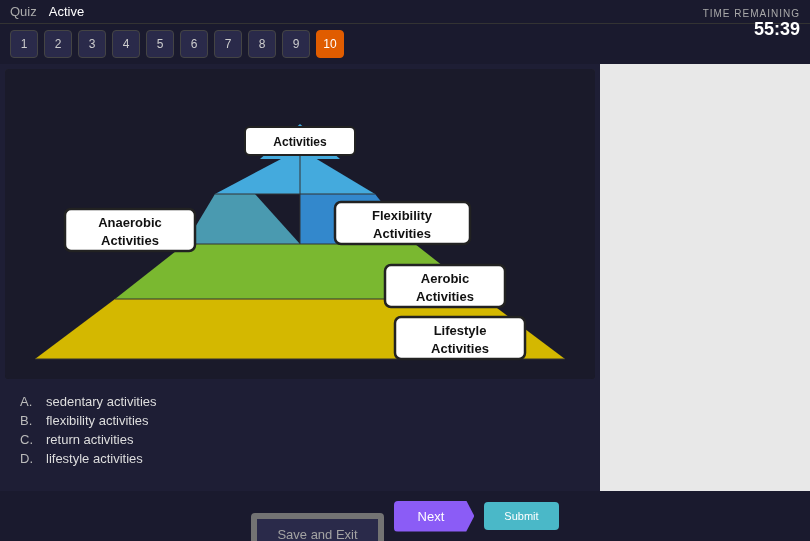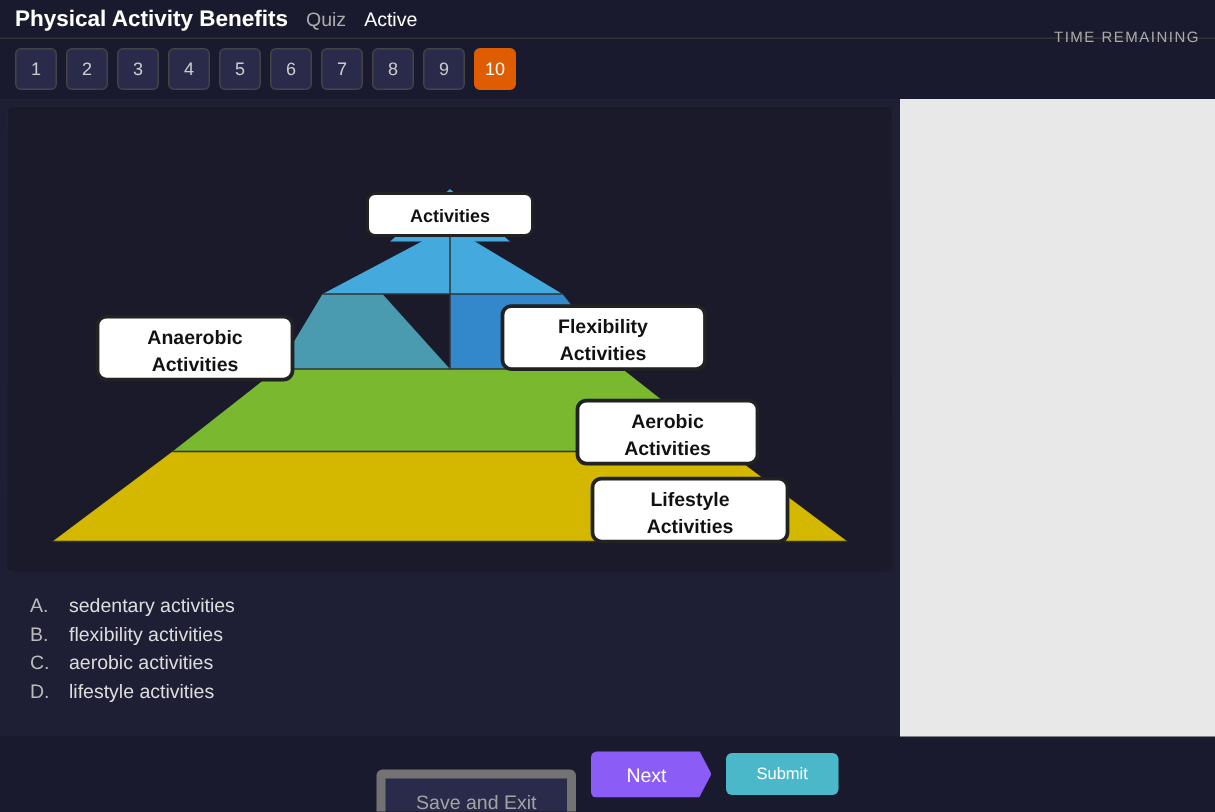--- a/index.html
+++ b/index.html
@@ -30,21 +30,21 @@
       color: #aaa;
       font-size: 13px;
     }
     .header-active-label {
       color: #fff;
       font-size: 13px;
     }
     .timer-section {
       position: absolute;
       right: 10px;
-      top: 20px;
+      top: 8px;
       text-align: right;
     }
     .timer-label {
       color: #aaa;
       font-size: 10px;
       letter-spacing: 1px;
     }
     .timer-value {
       color: #fff;
       font-size: 18px;
@@ -188,25 +188,25 @@
       border-radius: 4px;
       padding: 8px 20px;
       font-size: 11px;
       cursor: pointer;
     }
   </style>
 </head>
 <body>
 
 <div class="header">
-  <span class="header-title">Physical Activity Benefits</span>
   <span class="header-quiz-label">Quiz</span>
   <span class="header-active-label">Active</span>
   <div class="timer-section">
     <div class="timer-label">TIME REMAINING</div>
+    <div class="timer-value">55:39</div>
   </div>
 </div>
 
 <div class="question-numbers">
 <div class="q-num">1</div>
     <div class="q-num">2</div>
     <div class="q-num">3</div>
     <div class="q-num">4</div>
     <div class="q-num">5</div>
     <div class="q-num">6</div>
@@ -269,21 +269,21 @@
     <div class="answer-item">
           <span class="answer-letter">A.</span>
           <span>sedentary activities</span>
         </div>
         <div class="answer-item">
           <span class="answer-letter">B.</span>
           <span>flexibility activities</span>
         </div>
         <div class="answer-item">
           <span class="answer-letter">C.</span>
-          <span>aerobic activities</span>
+          <span>return activities</span>
         </div>
         <div class="answer-item">
           <span class="answer-letter">D.</span>
           <span>lifestyle activities</span>
         </div>
       </div>
 
   </div>
 
   <div class="right-panel">

